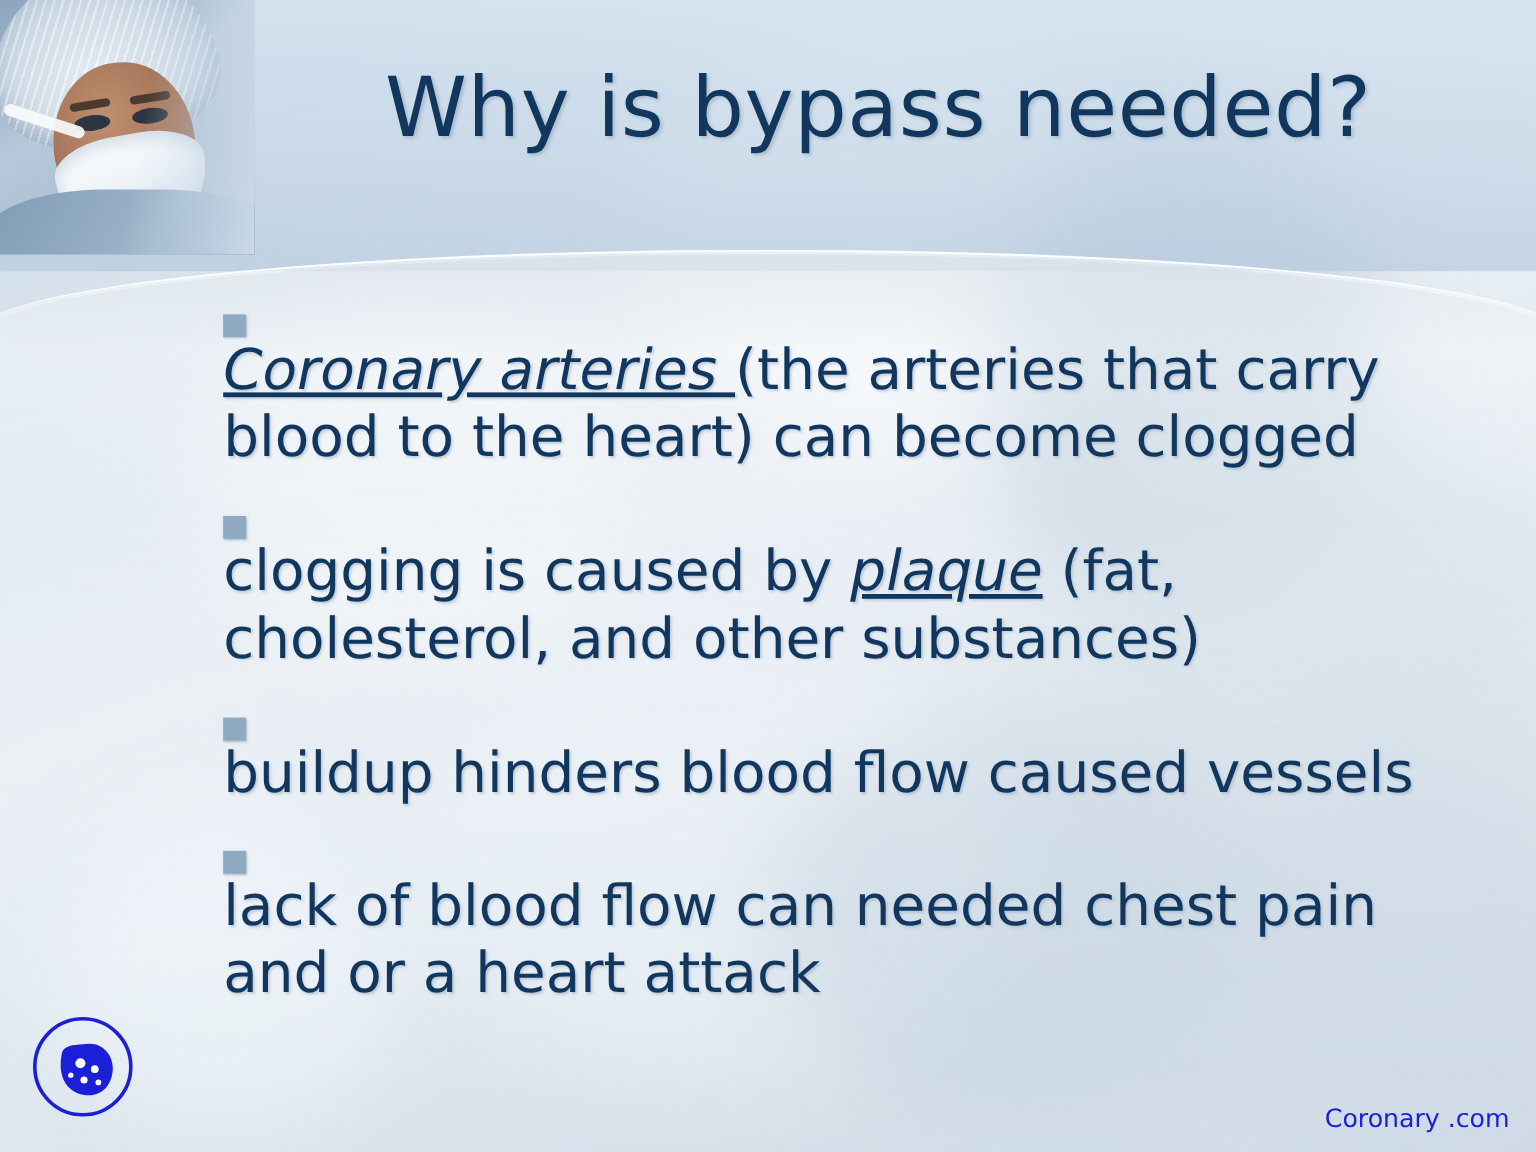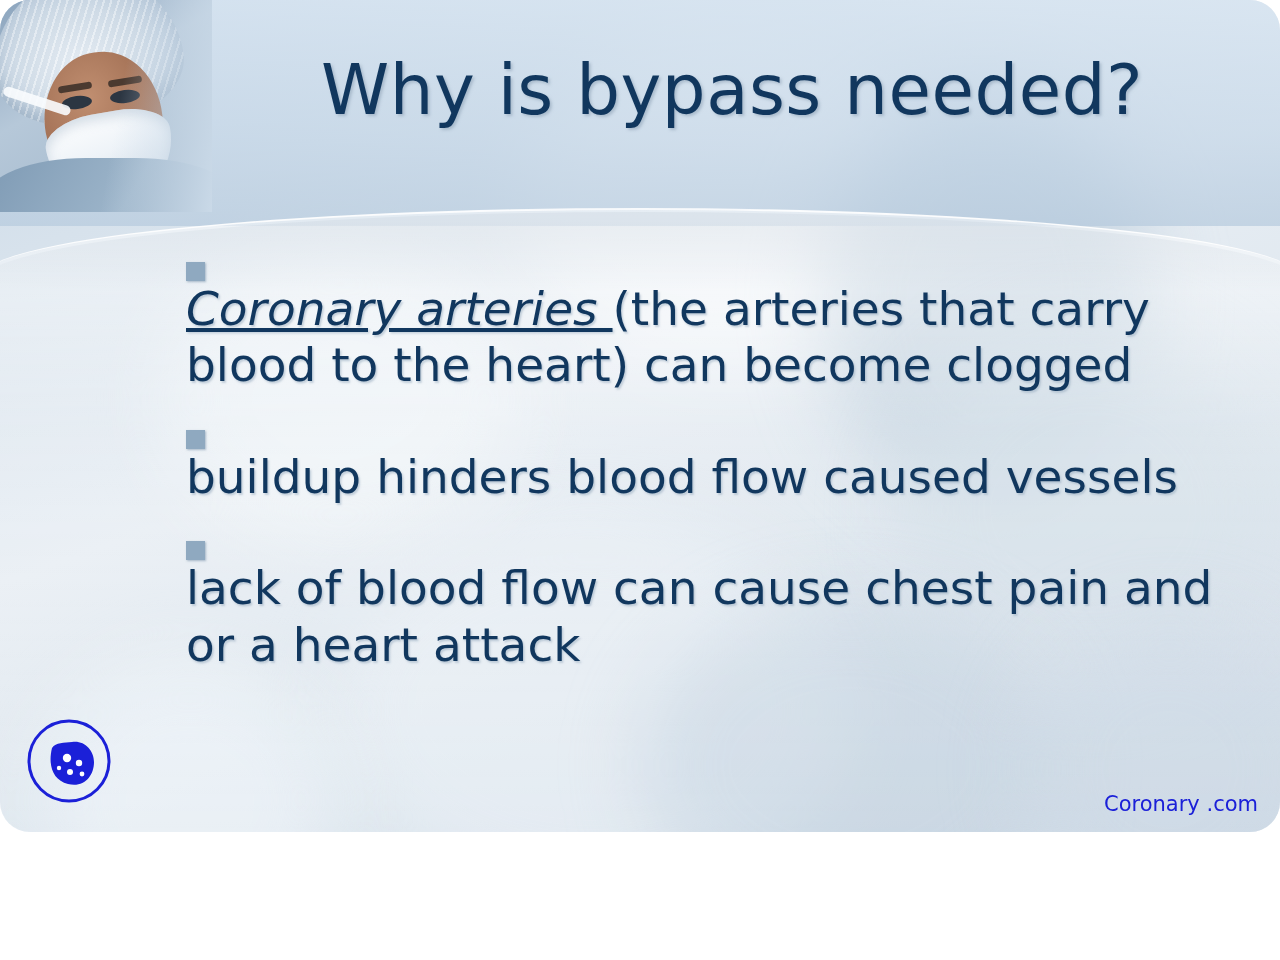--- a/index.html
+++ b/index.html
@@ -7,24 +7,23 @@
     padding: 0;
     width: 1280px;
     height: 960px;
     overflow: hidden;
     font-family: "DejaVu Sans", sans-serif;
   }
 
   #slide {
     position: relative;
     width: 1280px;
-    height: 832px;
+    height: 960px;
     background: linear-gradient(160deg, #c9d8e8 0%, #d7e2ec 20%, #e8eef4 45%, #dde6ee 65%, #cdd9e5 100%);
     overflow: hidden;
-    border-radius: 30px;
   }
 
   
   .blob {
     position: absolute;
     border-radius: 50%;
     filter: blur(38px);
     pointer-events: none;
   }
   .blob.b1 { left: 520px;  top: 40px;   width: 420px; height: 330px; background: rgba(255,255,255,0.40); }
@@ -254,29 +253,33 @@
 
   <div class="title">Why is bypass needed?</div>
 
   <div class="bullets">
 
     <div class="bullet-row">
       <div class="bullet-marker"></div>
       <div class="bullet-text"><span class="em">Coronary arteries </span><span>(the arteries that carry blood to the heart) can become clogged</span></div>
     </div>
 
+    <div class="bullet-row">
+      <div class="bullet-marker"></div>
+      <div class="bullet-text"><span>clogging is caused by </span><span class="em">plaque</span><span> (fat, cholesterol, and other substances)</span></div>
+    </div>
 
     <div class="bullet-row">
       <div class="bullet-marker"></div>
       <div class="bullet-text">buildup hinders blood flow caused vessels</div>
     </div>
 
     <div class="bullet-row">
       <div class="bullet-marker"></div>
-      <div class="bullet-text">lack of blood flow can cause chest pain and or a heart attack</div>
+      <div class="bullet-text">lack of blood flow can needed chest pain and or a heart attack</div>
     </div>
 
   </div>
 
   <div class="logo">
     <svg width="86" height="86" viewBox="0 0 86 86" xmlns="http://www.w3.org/2000/svg">
       <circle cx="43" cy="43" r="40" fill="none" stroke="#1b20d8" stroke-width="3"></circle>
       <path d="M26 30 C22 46 26 62 42 66 C58 70 68 58 68 44 C68 32 58 22 46 24 C38 25 30 24 26 30 Z" fill="#1b20d8"></path>
       <circle cx="41" cy="40" r="4.2" fill="#ffffff"></circle>
       <circle cx="53" cy="45" r="3.2" fill="#ffffff"></circle>

